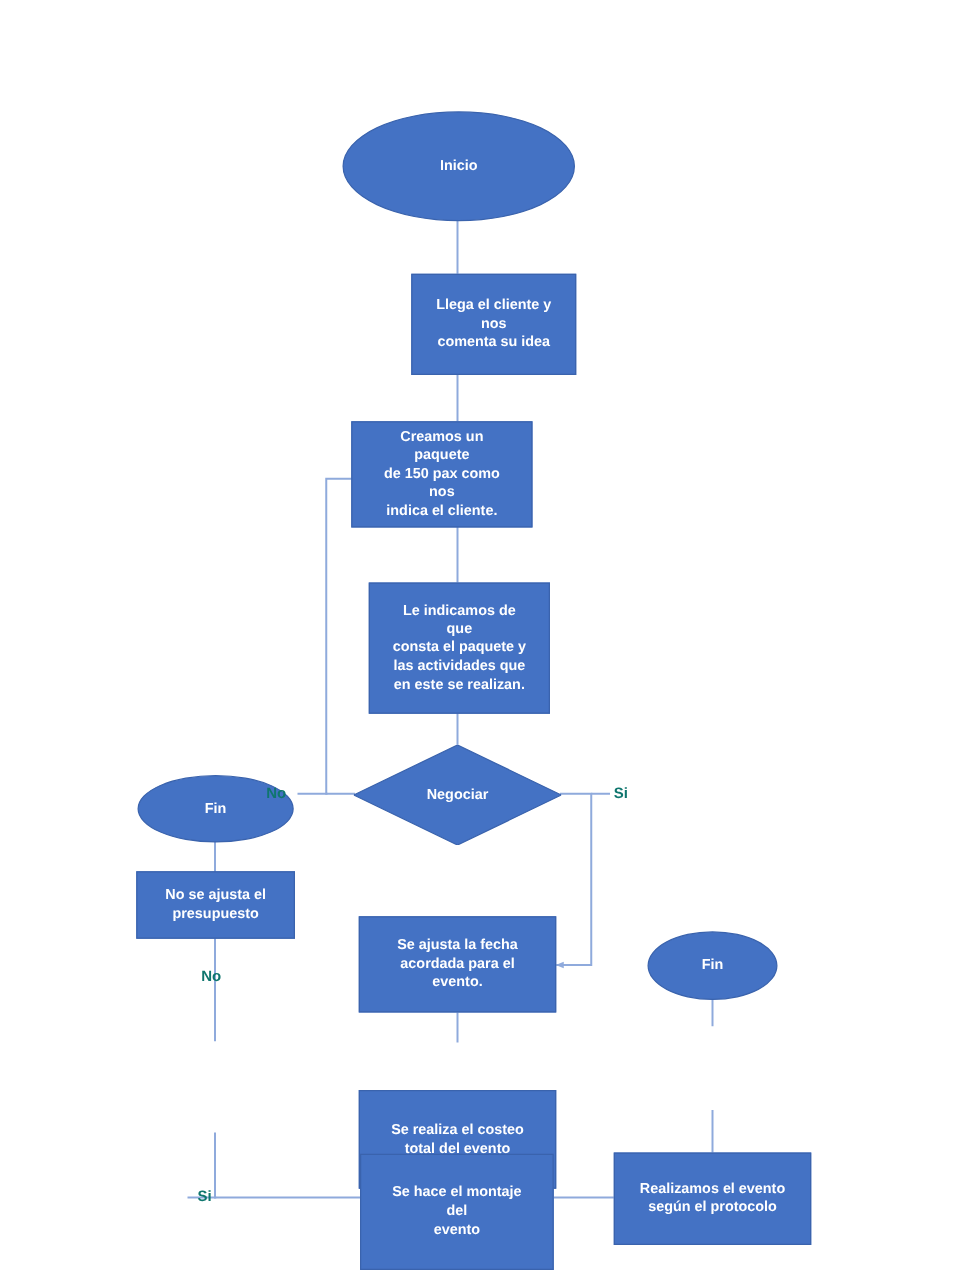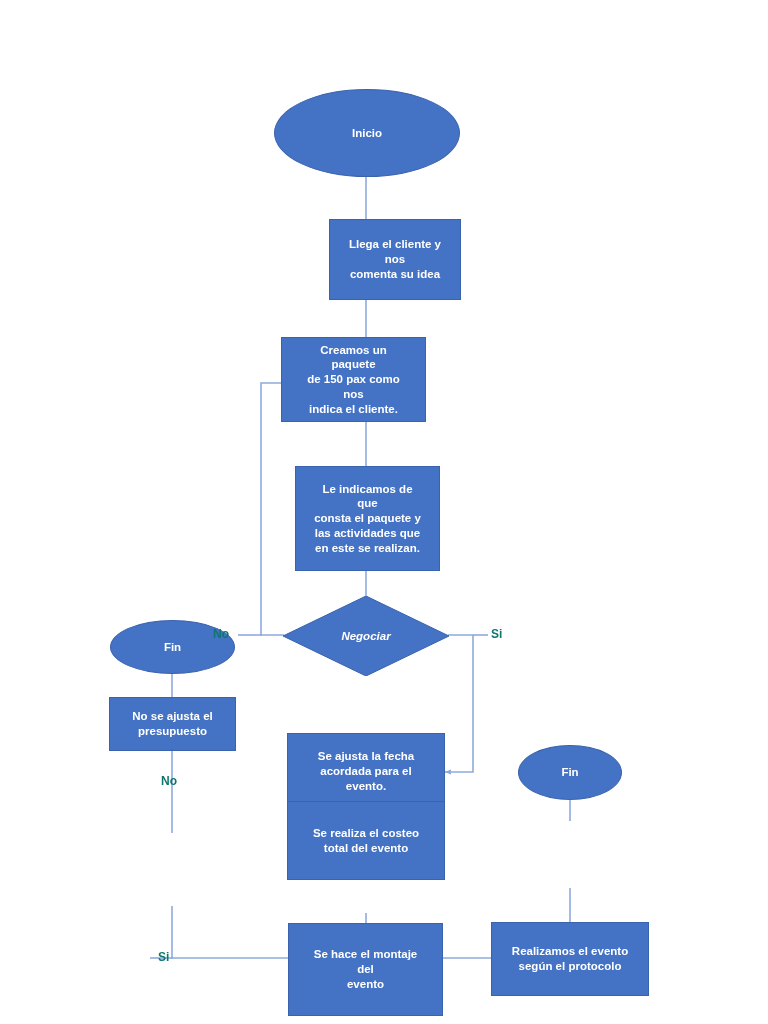--- a/index.html
+++ b/index.html
@@ -146,21 +146,21 @@
 indica el cliente.</span>
   </div>
 
   <div class="node rect" style="left:295px; top:466px; width:145px; height:105px;">
     <span class="txt">Le indicamos de que
 consta el paquete y
 las actividades que
 en este se realizan.</span>
   </div>
 
-  <div class="diamond-wrap" style="left:283px; top:596px; width:166px; height:80px;font-style:italic;">
+  <div class="diamond-wrap" style="left:283px; top:596px; width:166px; height:80px;">
     <svg viewBox="0 0 166 80" width="166" height="80">
       <polygon points="83,0 166,40 83,80 0,40" fill="#4472C4" stroke="#3A63AD" stroke-width="1"></polygon>
     </svg>
     <span class="dtext">Negociar</span>
   </div>
 
   <div class="node ellipse" style="left:110px; top:620px; width:125px; height:54px;">
     <span class="txt">Fin</span>
   </div>
 
@@ -169,21 +169,21 @@
 presupuesto</span>
   </div>
 
 
   <div class="node rect" style="left:287px; top:733px; width:158px; height:77px;">
     <span class="txt">Se ajusta la fecha
 acordada para el
 evento.</span>
   </div>
 
-  <div class="node rect" style="left:287px; top:801px; width:158px; height:79px;">
+  <div class="node rect" style="left:287px; top:872px; width:158px; height:79px;">
     <span class="txt">Se realiza el costeo
 total del evento</span>
   </div>
 
   <div class="node rect" style="left:288px; top:923px; width:155px; height:93px;">
     <span class="txt">Se hace el montaje del
 evento</span>
   </div>
 
   <div class="node ellipse" style="left:518px; top:745px; width:104px; height:55px;">

